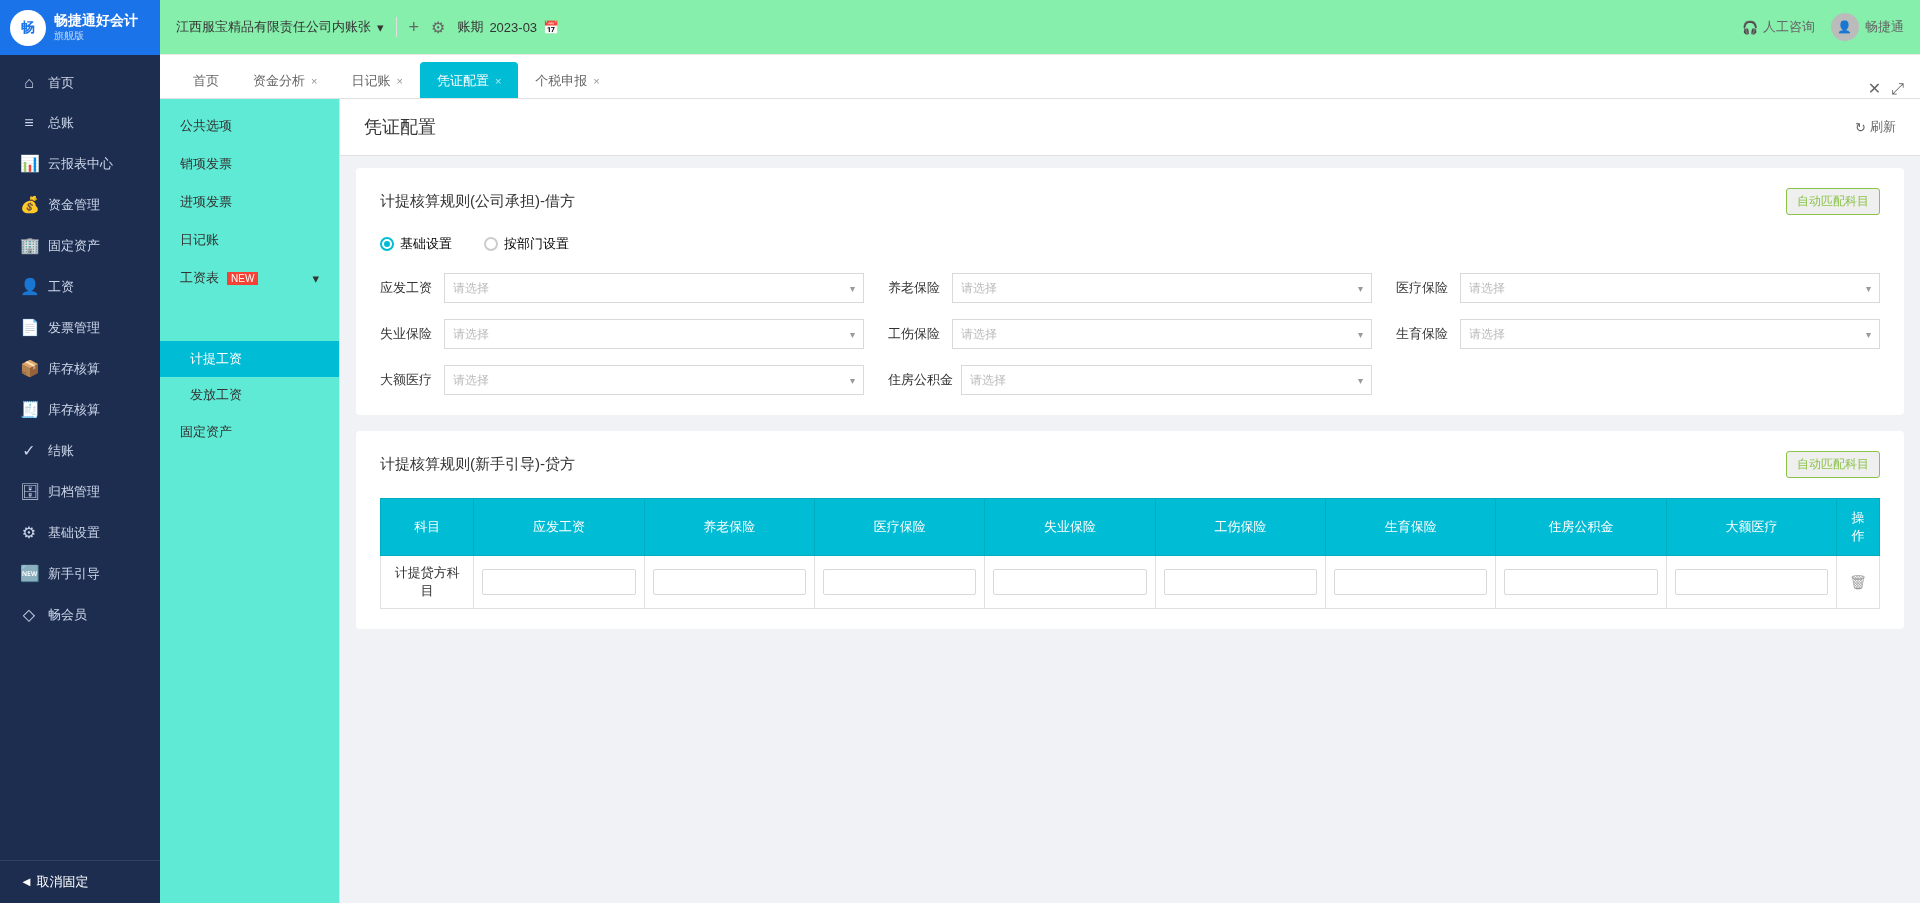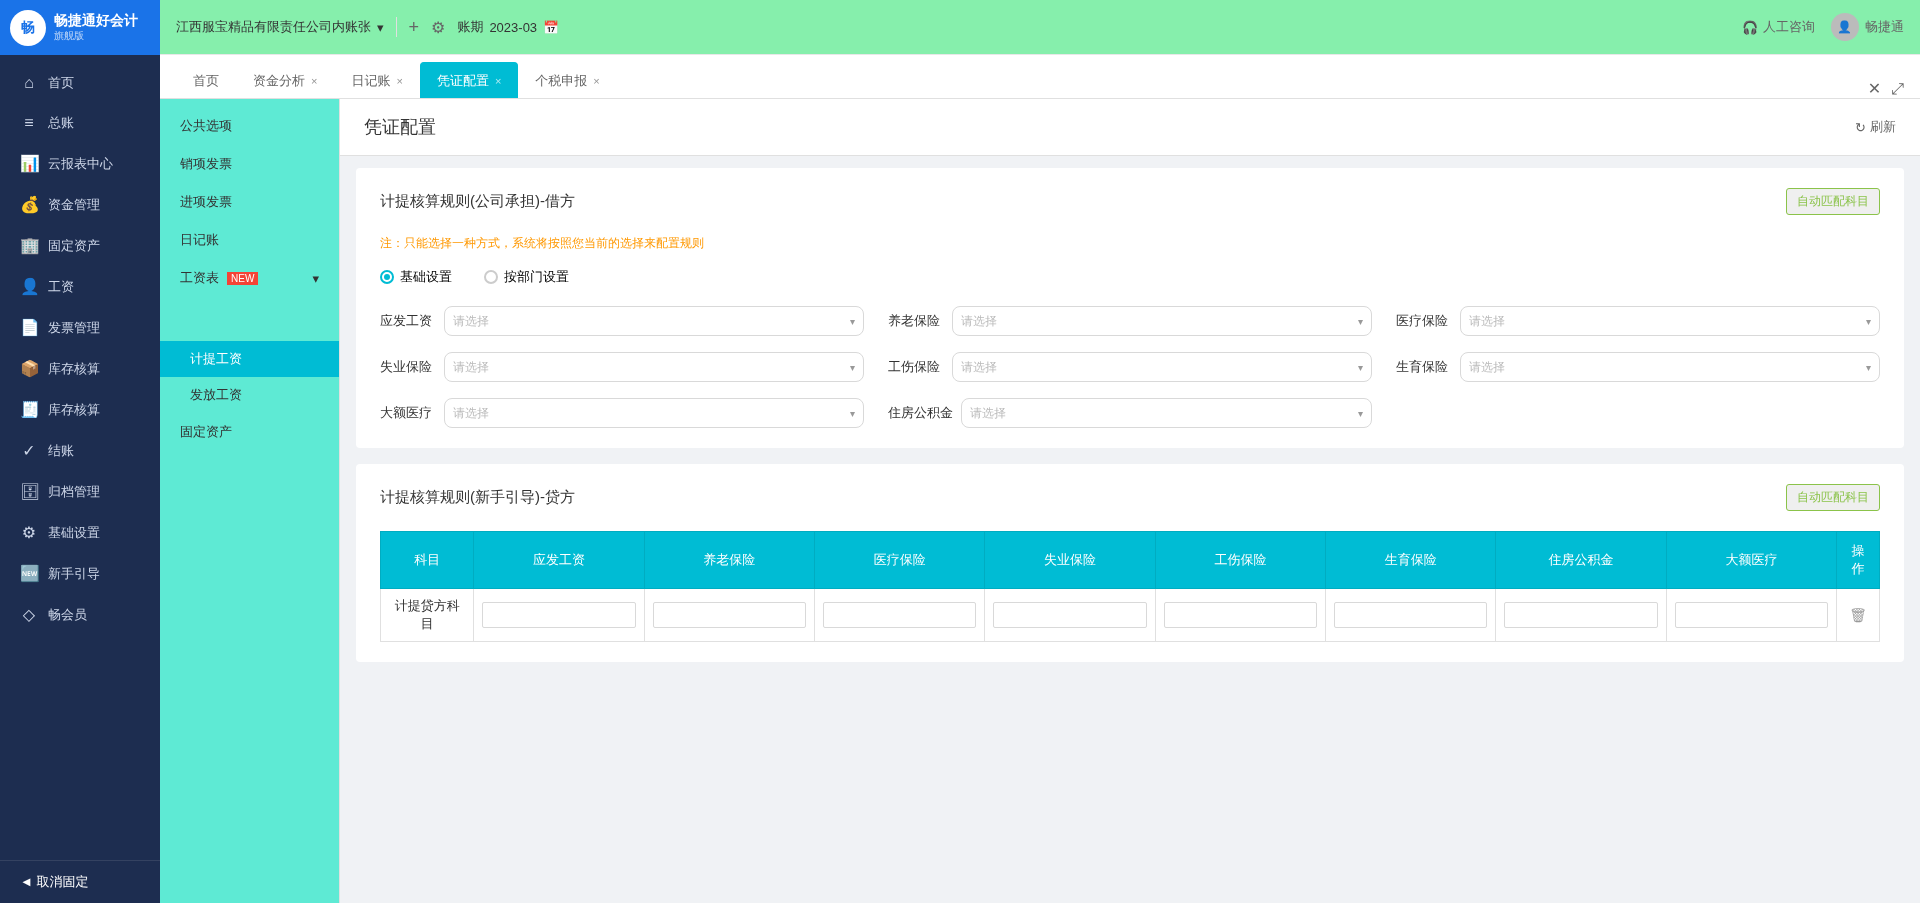--- a/index.html
+++ b/index.html
@@ -208,21 +208,21 @@
       gap: 16px 24px;
     }
     .form-item {
       display: flex; align-items: center; gap: 8px;
     }
     .form-label { font-size: 13px; color: #333; white-space: nowrap; min-width: 56px; }
     .form-select {
       flex: 1;
       height: 30px;
       border: 1px solid #d9d9d9;
-      border-radius: 8px;
+      border-radius: 0;
       padding: 0 8px;
       font-size: 12px;
       color: #999;
       display: flex; align-items: center; justify-content: space-between;
       cursor: pointer;
       background: white;
       position: relative;
     }
     .form-select .arrow { color: #999; font-size: 10px; }
 
@@ -470,21 +470,20 @@
           <span>↻</span>
           <span>刷新</span>
         </div>
       </div>
 
       <div class="section-card">
         <div class="section-header-row">
           <div class="section-title">计提核算规则(公司承担)-借方</div>
           <button class="auto-match-btn">自动匹配科目</button>
         </div>
-        <div class="notice-text">注：只能选择一种方式，系统将按照您当前的选择来配置规则</div>
 
         <div class="radio-group">
           <div class="radio-item">
             <div class="radio-circle checked"></div>
             <span>基础设置</span>
           </div>
           <div class="radio-item">
             <div class="radio-circle"></div>
             <span>按部门设置</span>
           </div>

